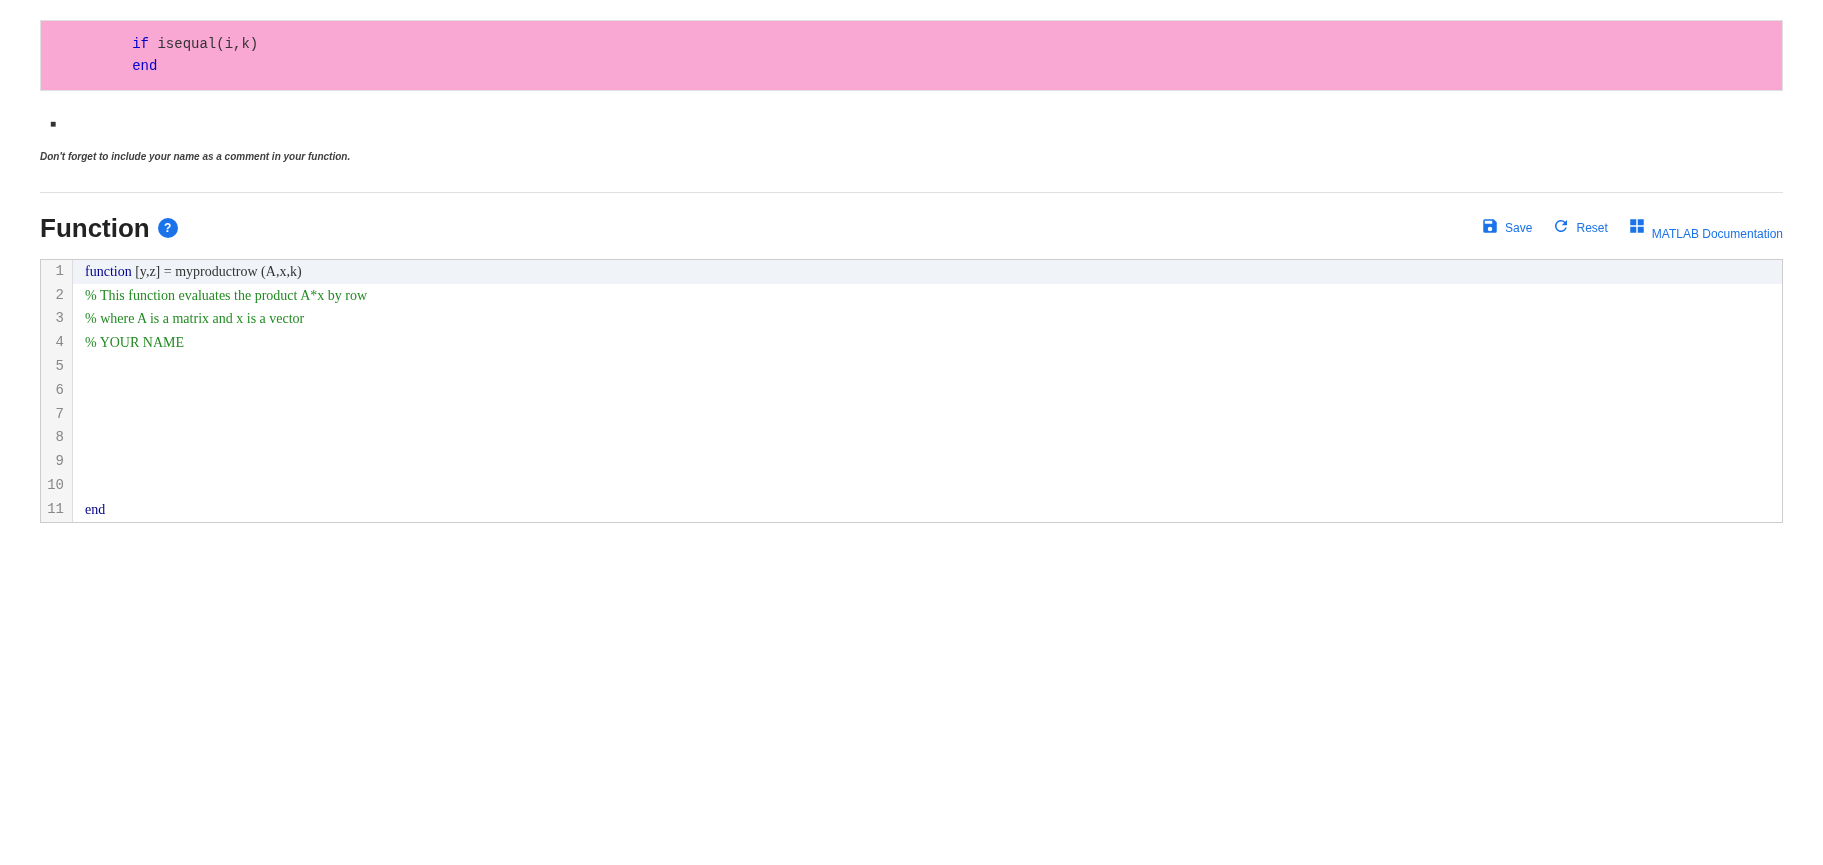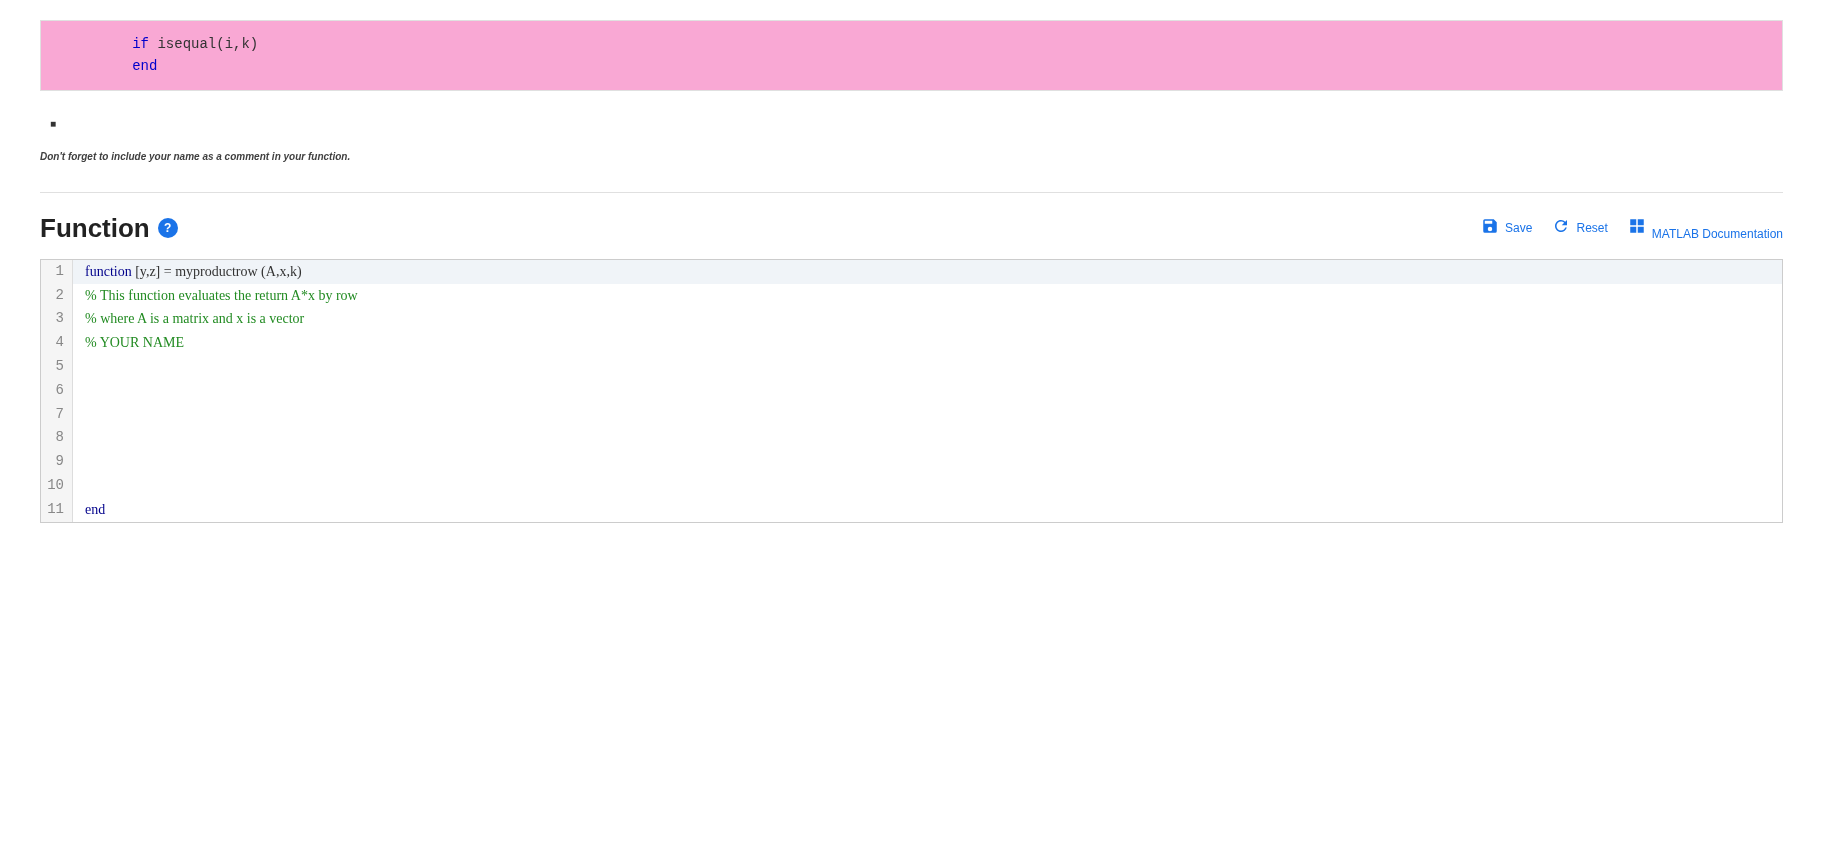--- a/index.html
+++ b/index.html
@@ -245,21 +245,21 @@
 
   <div class="code-editor">
 
     <div class="code-line line-highlight">
       <span class="line-number">1</span>
       <span class="line-content"><span class="code-kw">function</span> [y,z] = myproductrow (A,x,k)</span>
     </div>
 
     <div class="code-line">
       <span class="line-number">2</span>
-      <span class="line-content code-comment">% This function evaluates the return A*x by row</span>
+      <span class="line-content code-comment">% This function evaluates the product A*x by row</span>
     </div>
 
     <div class="code-line">
       <span class="line-number">3</span>
       <span class="line-content code-comment">% where A is a matrix and x is a vector</span>
     </div>
 
     <div class="code-line">
       <span class="line-number">4</span>
       <span class="line-content code-comment">% YOUR NAME</span>

